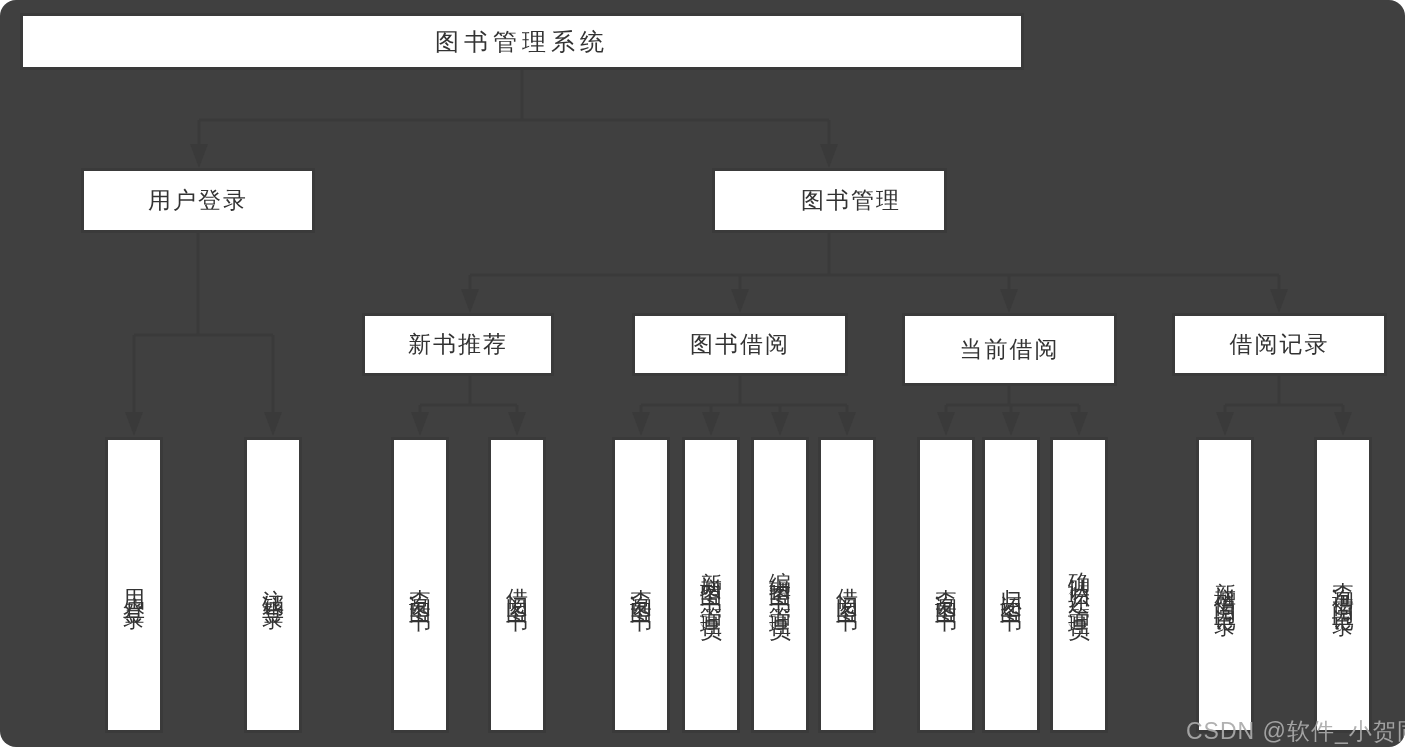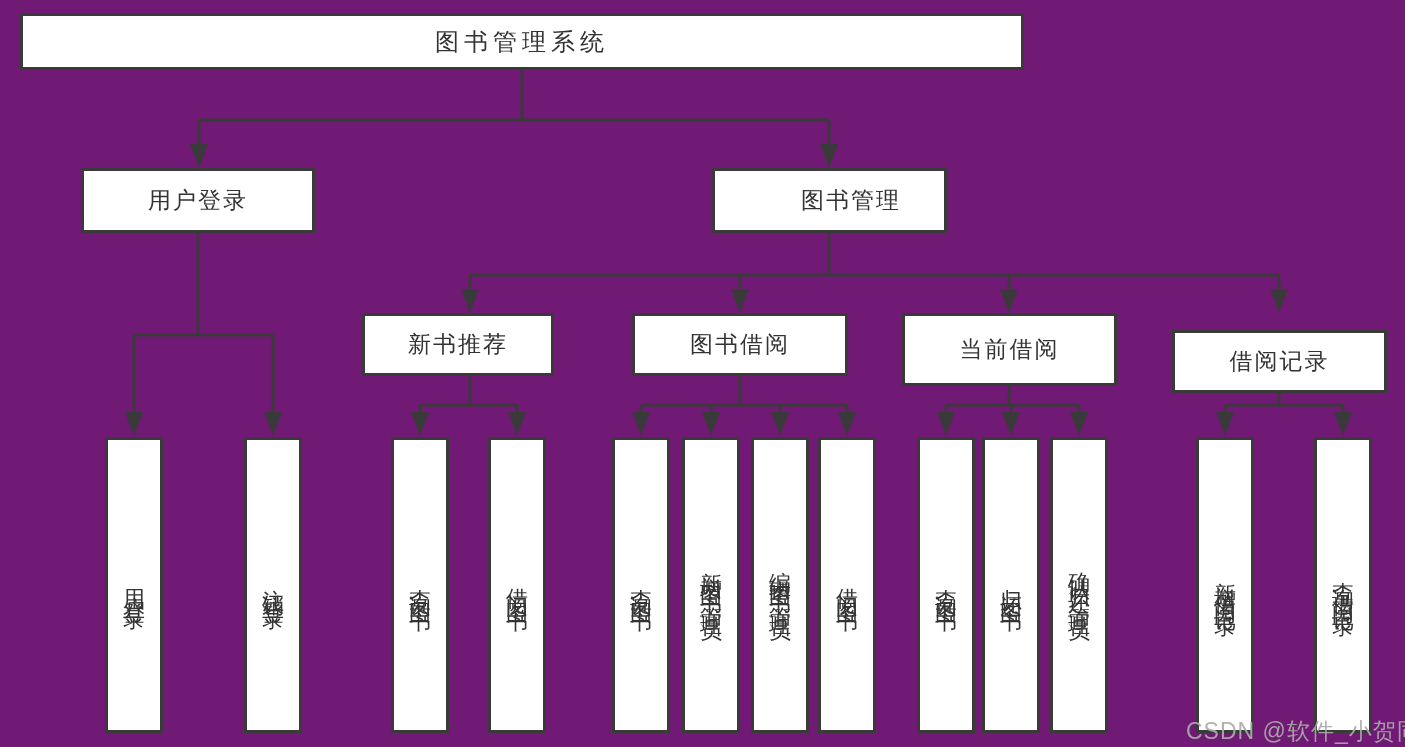--- a/index.html
+++ b/index.html
@@ -1,18 +1,18 @@
 <!DOCTYPE html>
 <html><head>
 <meta charset="utf-8">
 <style>
   html,body{margin:0;padding:0;background:#ffffff;}
   .canvas{
-    position:relative;width:1405px;height:747px;background:#701a75;overflow:hidden;
-    font-family:"Liberation Sans","DejaVu Sans",sans-serif;color:#333333;
+    position:relative;width:1405px;height:747px;background:#404040;overflow:hidden;
+    font-family:"Liberation Sans","DejaVu Sans",sans-serif;color:#333333;border-radius:16px;
   }
   .wires{position:absolute;left:0;top:0;}
   .node{
     position:absolute;box-sizing:border-box;border:3px solid #3a3a3a;background:#ffffff;
     display:flex;align-items:center;justify-content:center;
   }
   .node.h span{font-size:23px;letter-spacing:2px;color:#333333;white-space:nowrap;}
   #n-root span{font-size:24px;letter-spacing:5px;}
   .node.v span{
     writing-mode:vertical-rl;text-orientation:mixed;
@@ -20,21 +20,21 @@
   }
   
   #n-root{left:20px;top:13px;width:1004px;height:57px;}
   
   #n-user-login{left:81px;top:168px;width:234px;height:65px;}
   #n-book-mgmt{left:712px;top:168px;width:235px;height:65px;padding-left:43px;}
   
   #n-new-book{left:362px;top:313px;width:192px;height:63px;}
   #n-book-borrow{left:632px;top:313px;width:216px;height:63px;}
   #n-current-borrow{left:902px;top:313px;width:215px;height:73px;}
-  #n-borrow-record{left:1172px;top:330px;width:215px;height:63px;}
+  #n-borrow-record{left:1172px;top:313px;width:215px;height:63px;}
   
   .leaf{top:437px;width:58px;height:296px;}
   #n-ul-login{left:105px;}
   #n-ul-logout{left:244px;}
   #n-nb-query{left:391px;}
   #n-nb-borrow{left:488px;}
   #n-bb-query{left:612px;}
   #n-bb-add{left:682px;}
   #n-bb-edit{left:751px;}
   #n-bb-borrow{left:818px;}

